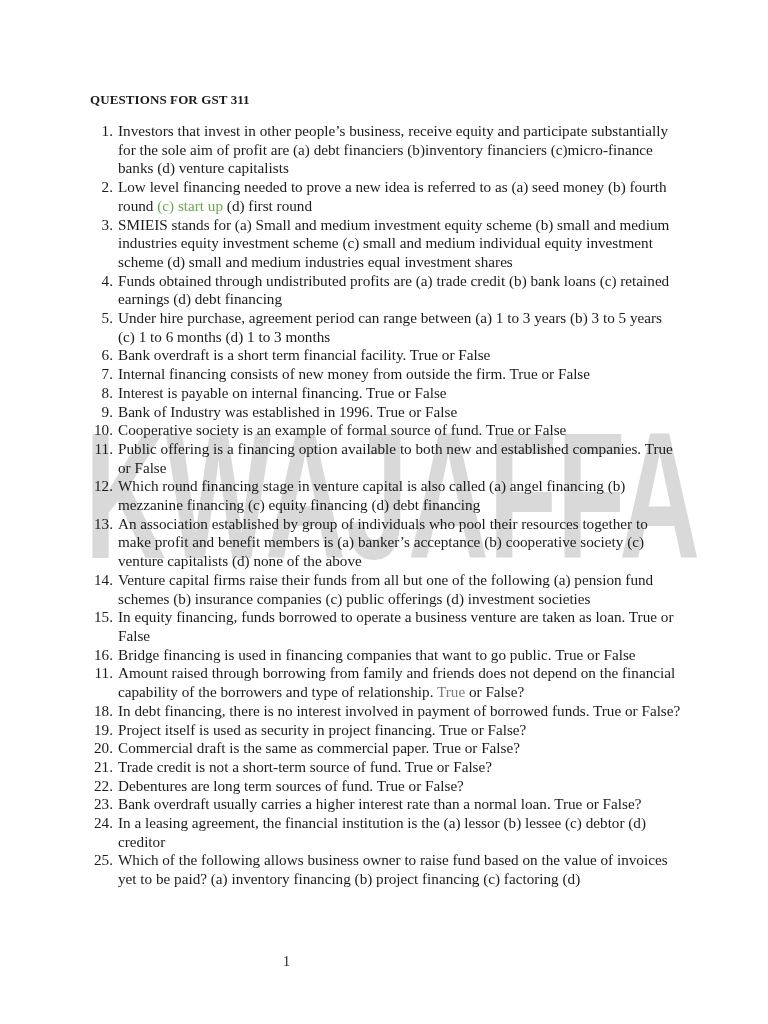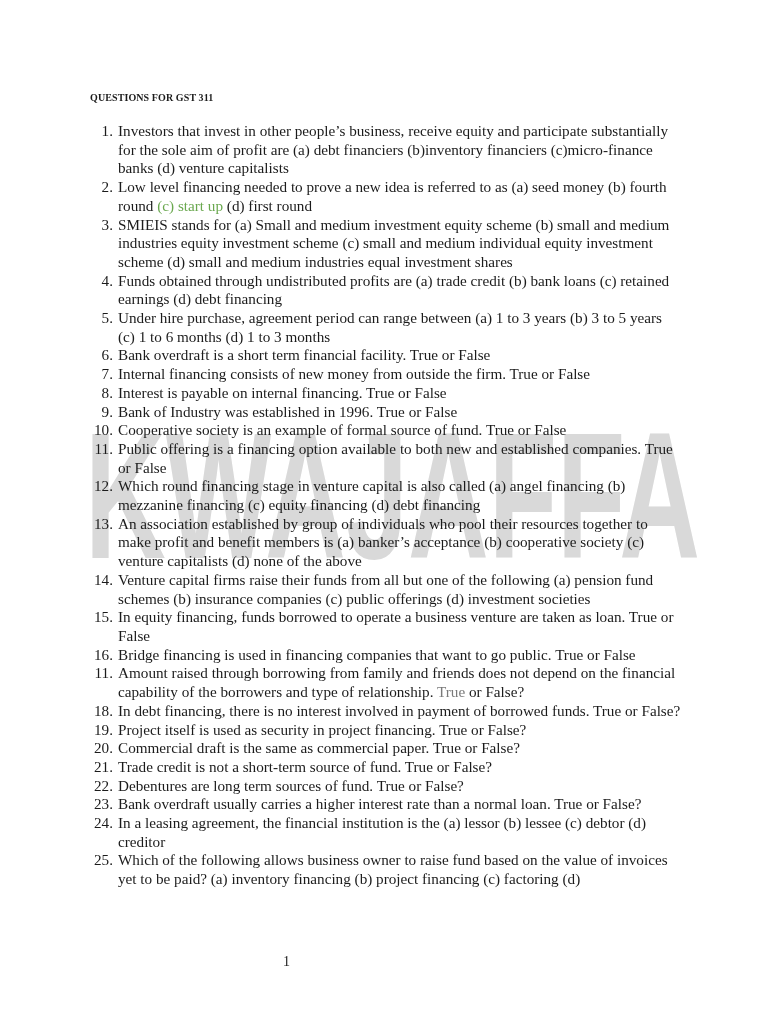--- a/index.html
+++ b/index.html
@@ -33,21 +33,21 @@
   .content {
     position: absolute;
     inset: 0;
     z-index: 1;
   }
   .doc-title {
     position: absolute;
     left: 90px;
     top: 92px;
     margin: 0;
-    font-size: 10px;
+    font-size: 13px;
     font-weight: bold;
     color: #1b1b1b;
     letter-spacing: 0.1px;
   }
   .questions {
     position: absolute;
     left: 90px;
     top: 122px;
     width: 592px;
     margin: 0;

